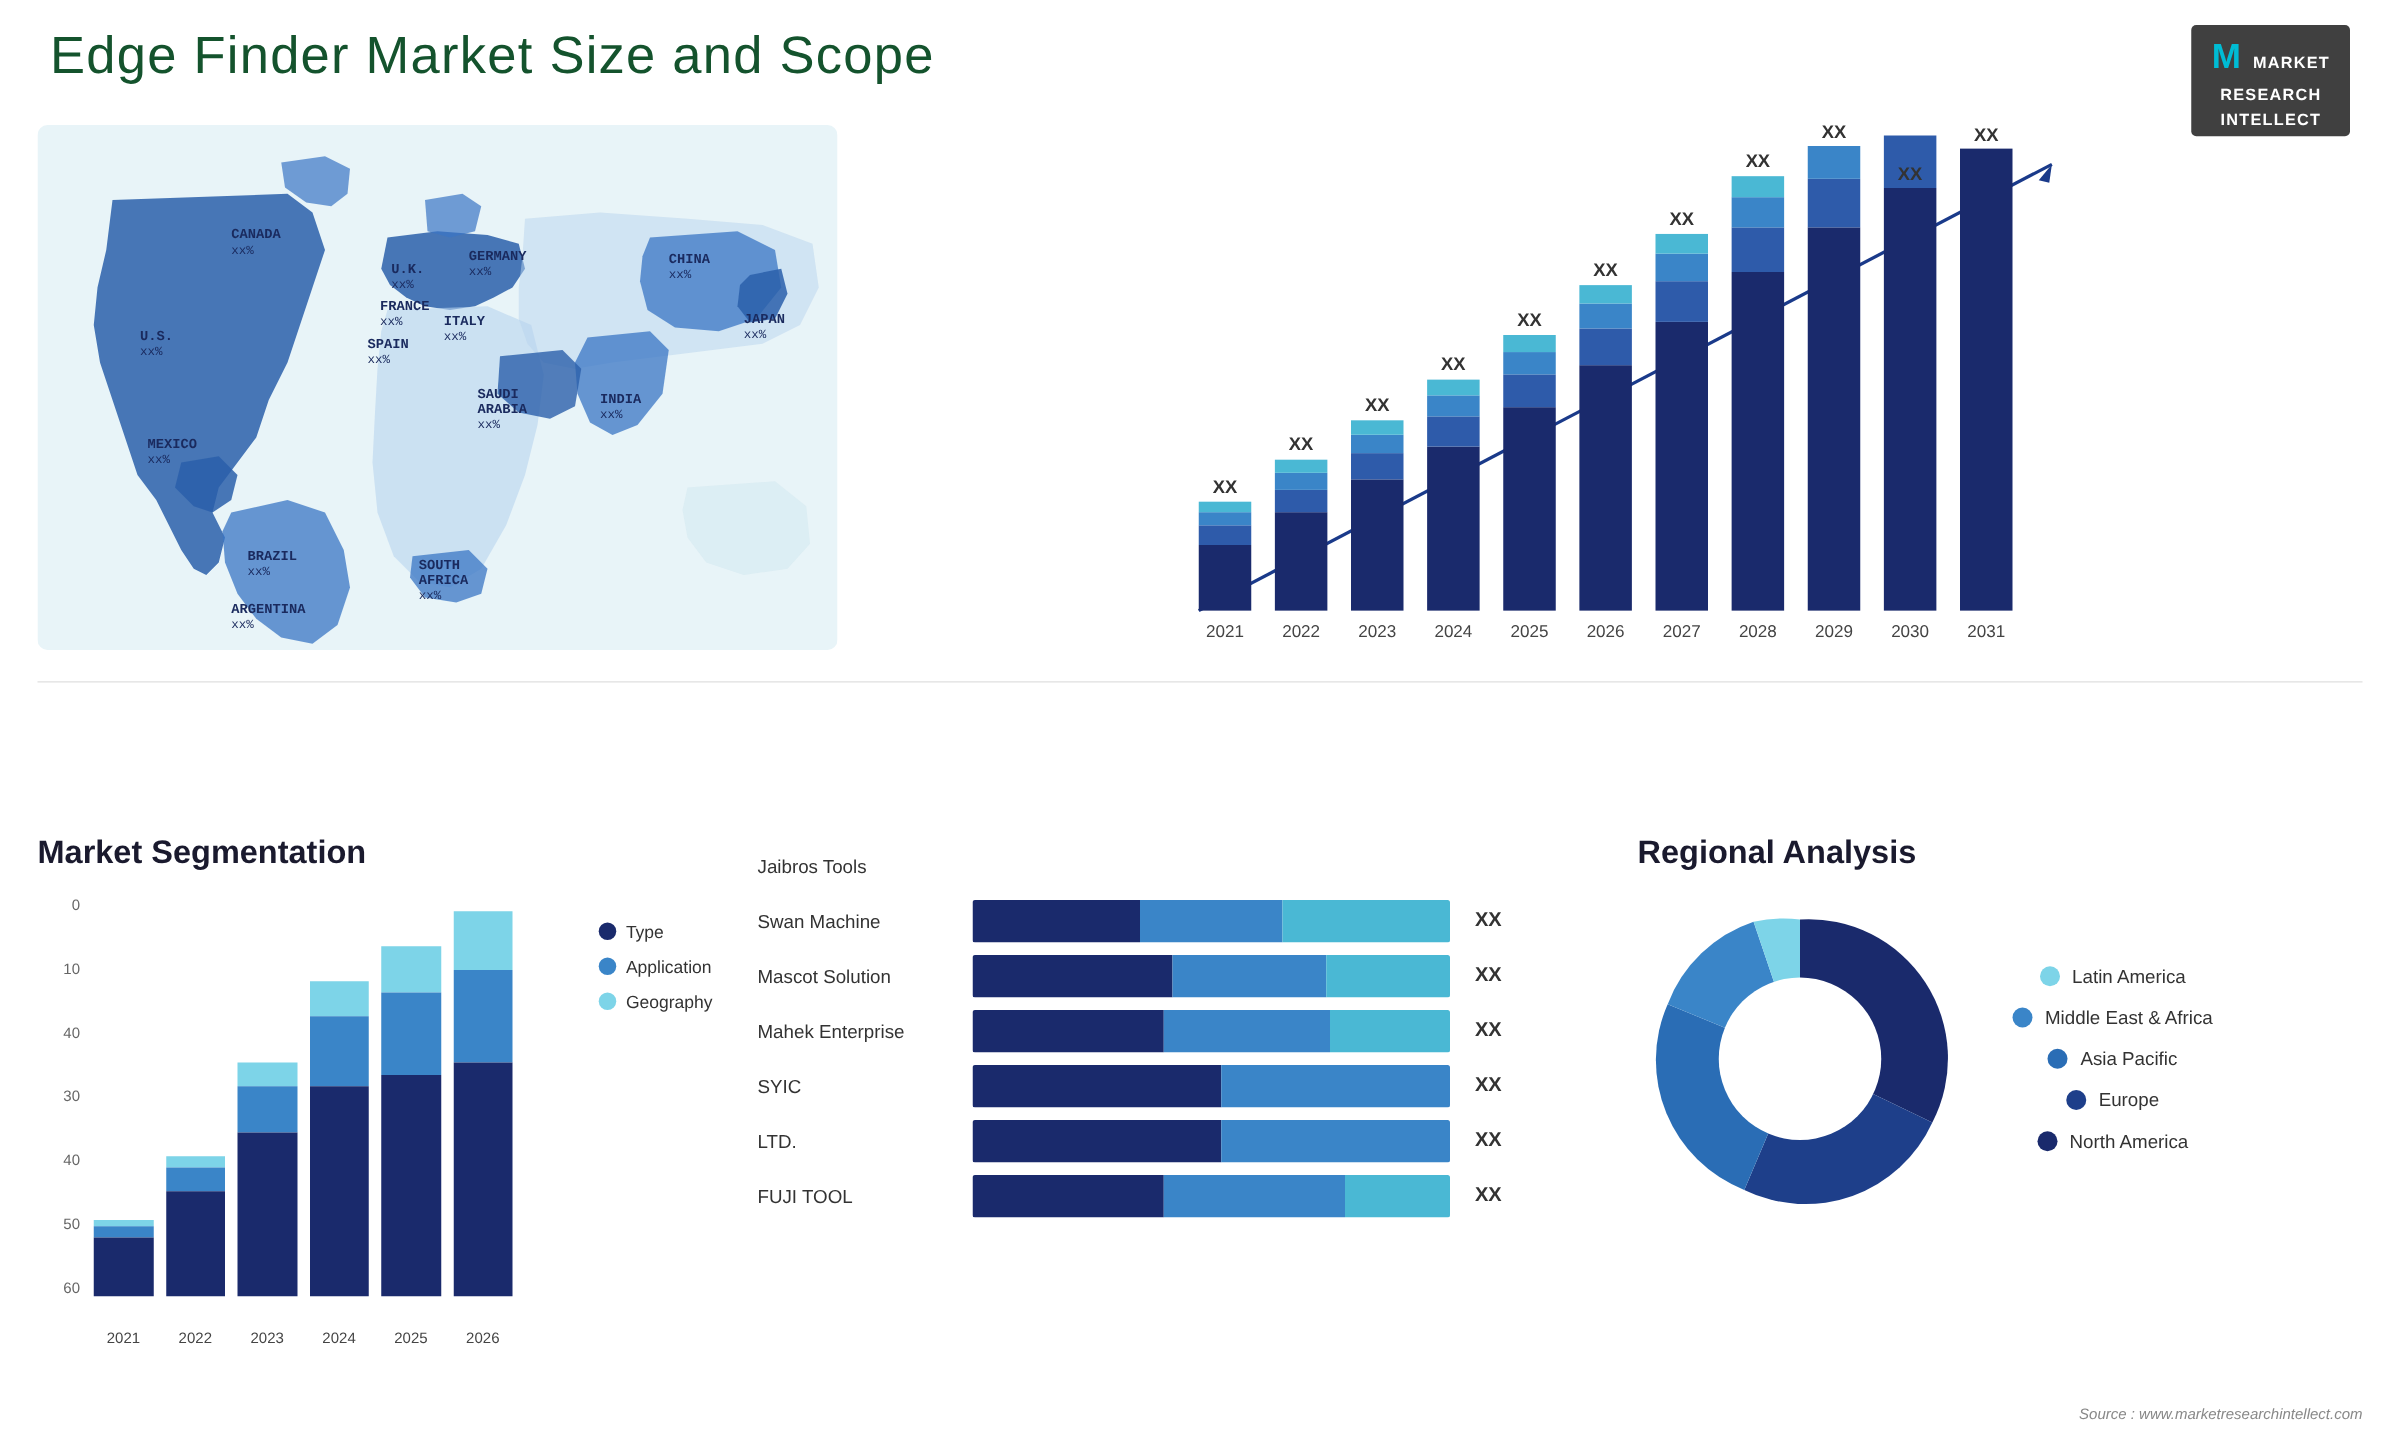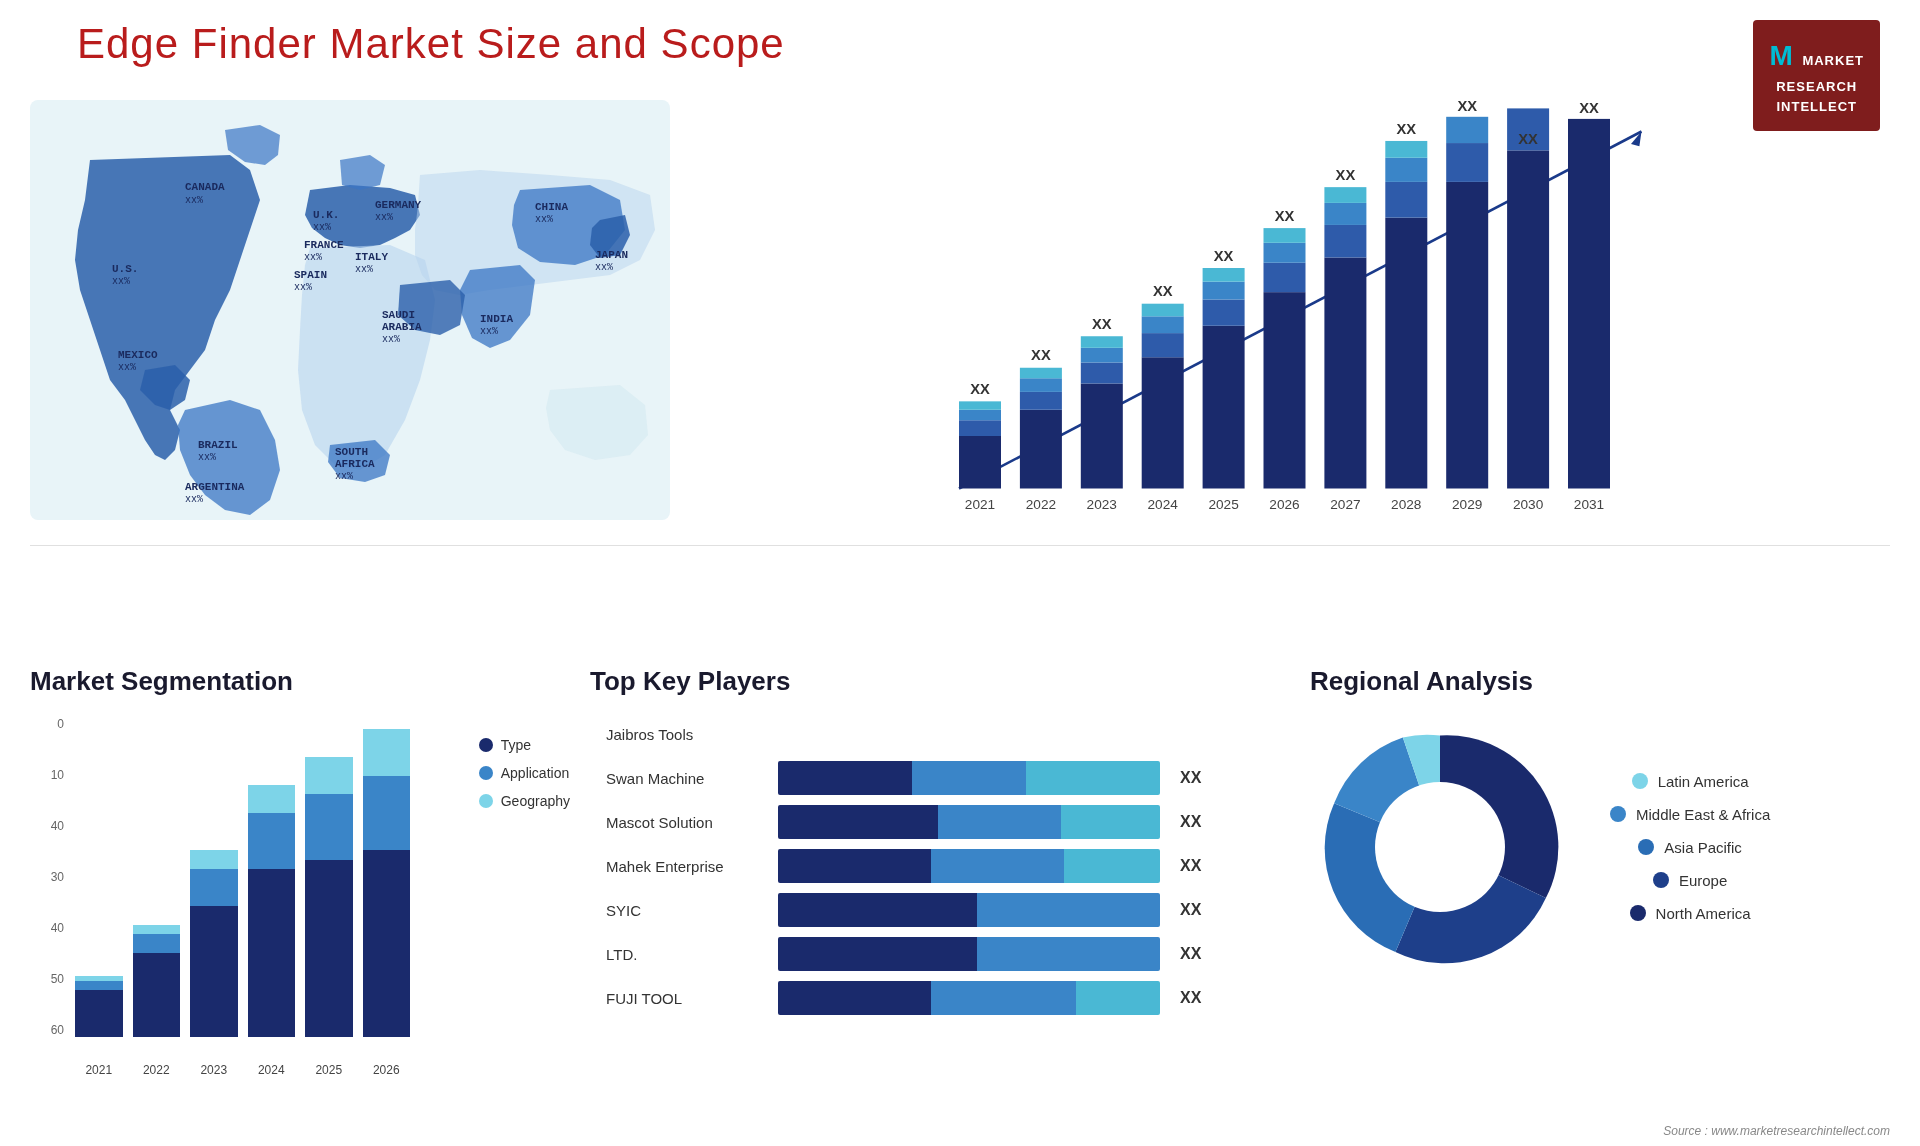--- a/index.html
+++ b/index.html
@@ -18,33 +18,32 @@
       top: 20px;
       left: 40px;
       right: 40px;
       display: flex;
       justify-content: space-between;
       align-items: flex-start;
     }
     .page-title {
       font-size: 42px;
       font-weight: 300;
-      color: #b91c1c;
+      color: #14532d;
       letter-spacing: 1px;
-      margin-left: 37px;
     }
     .logo-area {
       display: flex;
       flex-direction: column;
       align-items: flex-end;
     }
     .logo-box {
-      background: #7f1d1d;
+      background: #404040;
       color: white;
-      padding: 15px 16px;
+      padding: 4px 16px;
       border-radius: 4px;
       font-size: 13px;
       font-weight: bold;
       letter-spacing: 1px;
       line-height: 1.5;
       text-align: center;
     }
     .logo-m {
       font-size: 28px;
       font-weight: 900;
@@ -523,21 +522,20 @@
       </div>
       <div class="legend-item">
         <div class="legend-dot" style="background:#7dd4e8;"></div>
         <span>Geography</span>
       </div>
     </div>
   </div>
 </div>
 
 <div class="bottom-center">
-  <div class="section-title">Top Key Players</div>
   <div class="players-list">
 
     <div class="player-row">
       <span class="player-name">Jaibros Tools</span>
       <div class="player-bar-container" style="background:transparent;"></div>
       <span class="player-xx"></span>
     </div>
 
     <div class="player-row">
       <span class="player-name">Swan Machine</span>

